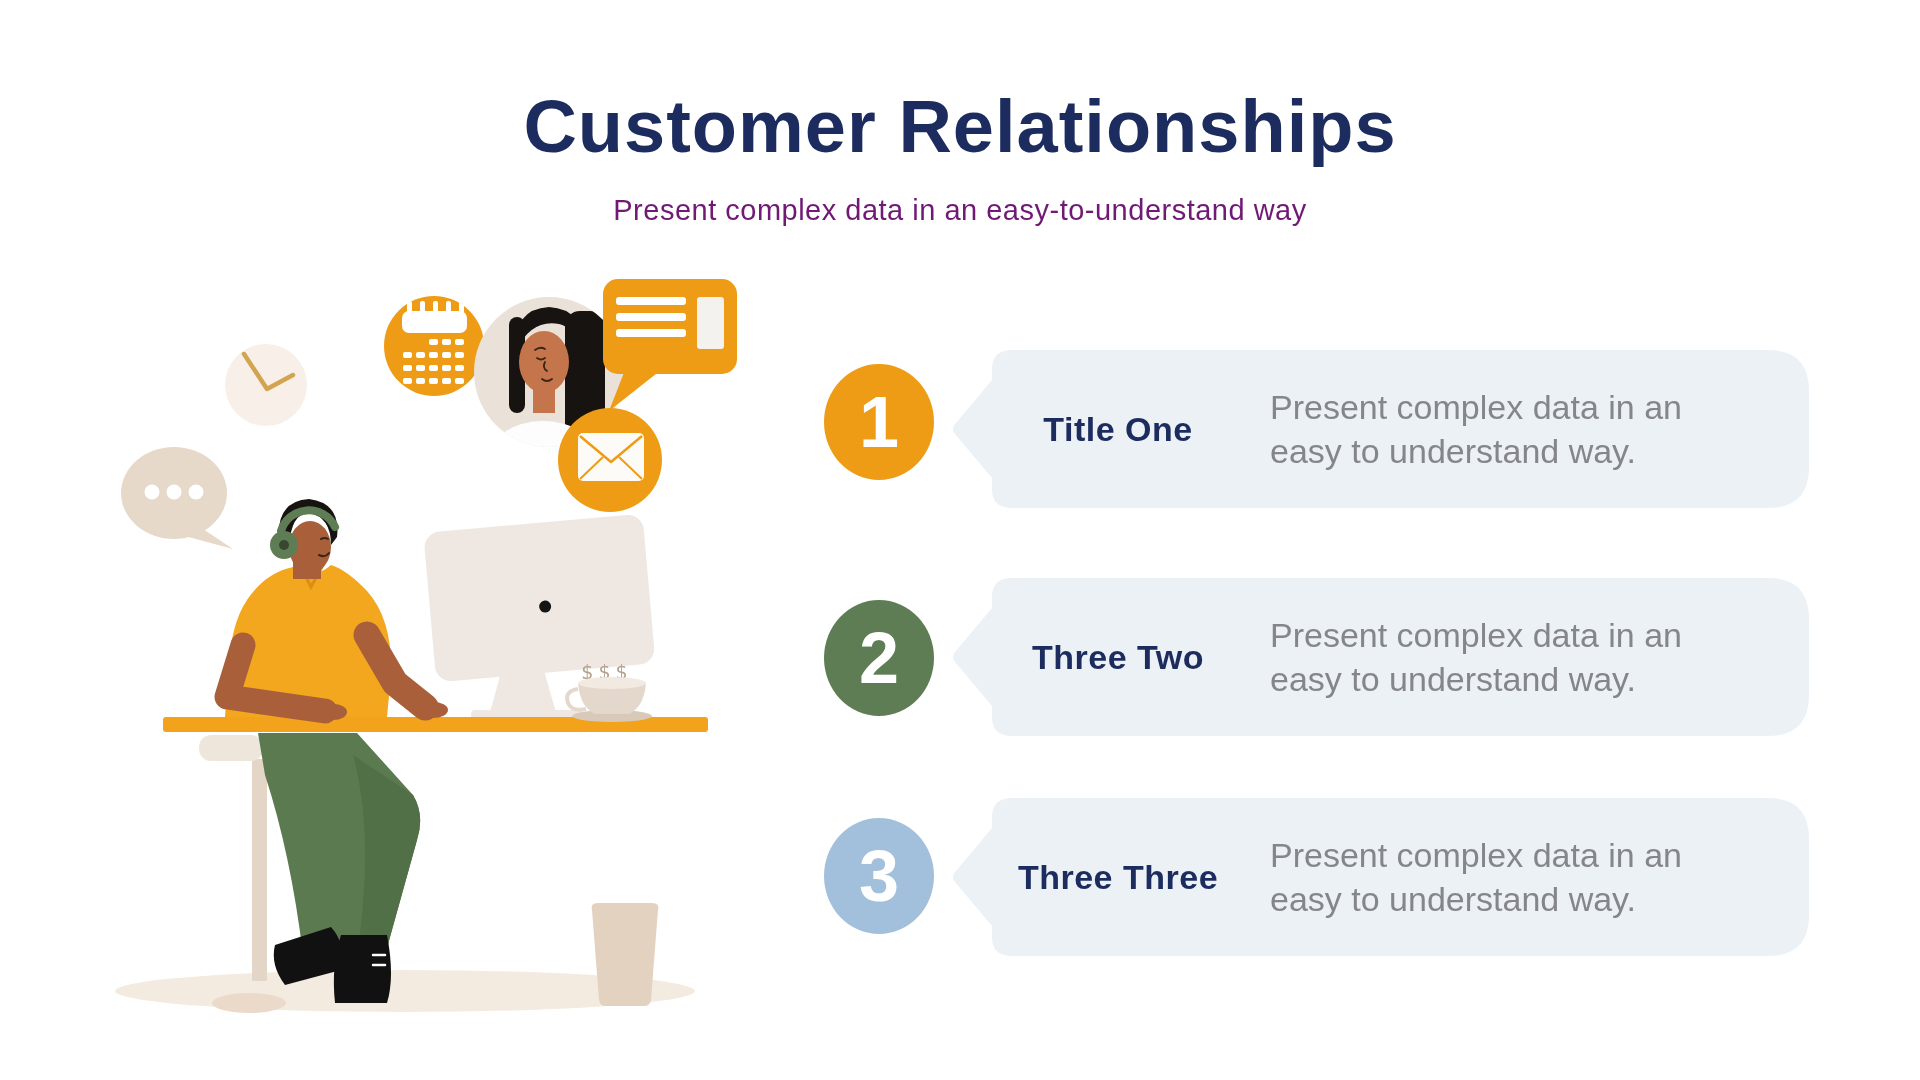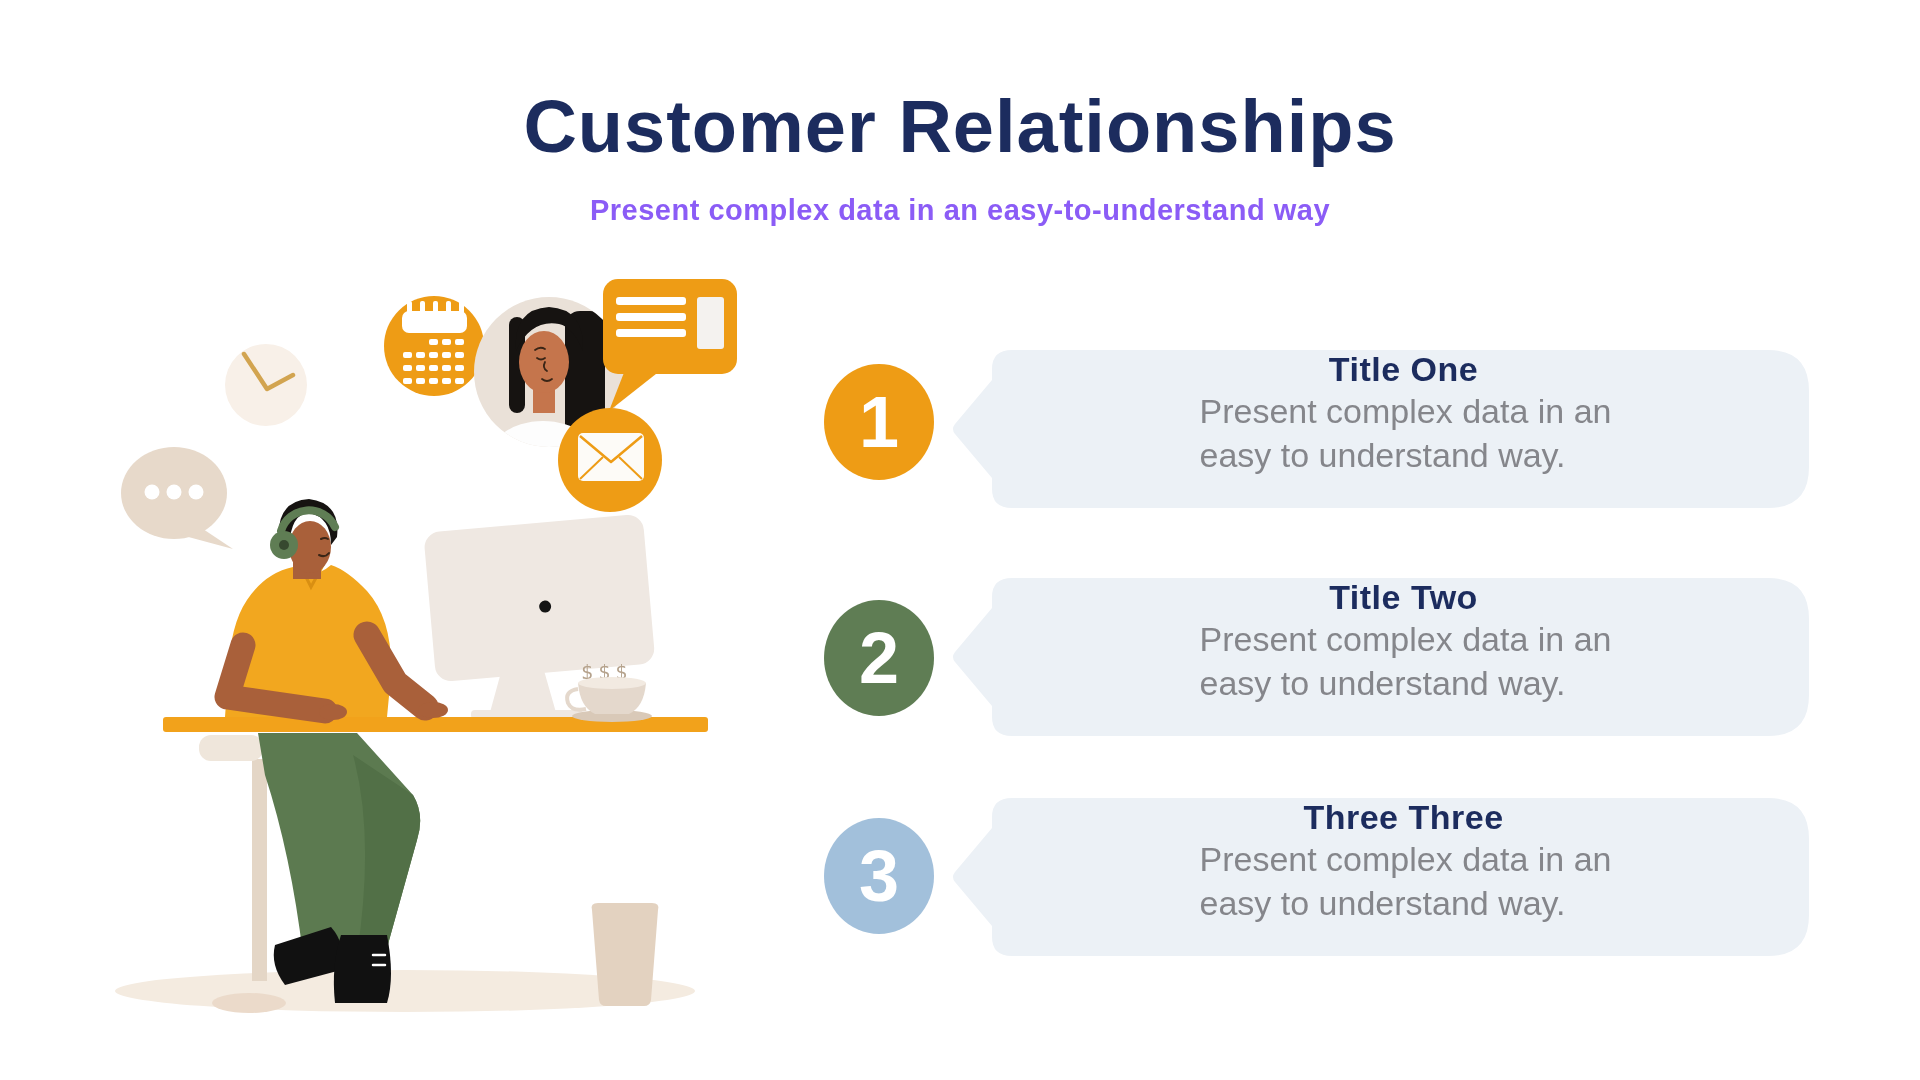--- a/index.html
+++ b/index.html
@@ -6,37 +6,37 @@
   body{
     width:1920px;height:1080px;background:#ffffff;position:relative;overflow:hidden;
     font-family:"Liberation Sans",sans-serif;
   }
   .page-title{
     position:absolute;top:90px;left:0;width:100%;margin:0;text-align:center;
     font-size:74px;font-weight:700;color:#1C2C5E;letter-spacing:1px;line-height:1;
   }
   .page-subtitle{
     position:absolute;top:194px;left:0;width:100%;margin:0;text-align:center;
-    font-size:29px;font-weight:700;color:#8b5cf6;letter-spacing:.5px;
+    font-size:29px;font-weight:400;color:#701a75;letter-spacing:.5px;
   }
   .illustration{position:absolute;left:95px;top:255px;width:660px;height:790px;}
   .badge{
     position:absolute;left:824px;width:110px;height:116px;border-radius:50%;
     display:flex;align-items:center;justify-content:center;
     color:#ffffff;font-size:72px;font-weight:700;
   }
   .badge.b1{top:364px;background:#EE9C15;}
   .badge.b2{top:600px;background:#5F7D54;}
   .badge.b3{top:818px;background:#A2C0DB;}
   .card{position:absolute;left:951px;width:858px;height:158px;}
   .card.c1{top:350px}.card.c2{top:578px}.card.c3{top:798px}
   .card svg.card-bg{position:absolute;left:0;top:0;width:858px;height:158px;}
   .card .content{
     position:absolute;left:0;top:0;right:0;bottom:0;box-sizing:border-box;
-    display:flex;align-items:center;padding-left:47px;flex-direction:column;
+    display:flex;align-items:center;padding-left:47px;
   }
   .card h3{
     width:240px;margin:0;text-align:center;
     font-size:34px;font-weight:700;color:#1C2C5E;letter-spacing:.5px;
   }
   .card p{
     width:440px;margin:0 0 0 32px;
     font-size:34px;line-height:1.3;color:#85868B;
   }
 </style>
@@ -196,21 +196,21 @@
       <p>Present complex data in an easy to understand way.</p>
     </div>
   </div>
 
   <div class="badge b2">2</div>
   <div class="card c2">
     <svg class="card-bg" viewBox="0 0 858 158">
       <path d="M 61 0 H 817 Q 858 0 858 41 V 117 Q 858 158 817 158 H 61 Q 41 158 41 139 V 128 L 4 84 Q 0 79 4 74 L 41 30 V 19 Q 41 0 61 0 Z" fill="#ECF1F6"></path>
     </svg>
     <div class="content">
-      <h3>Title Two</h3>
+      <h3>Three Two</h3>
       <p>Present complex data in an easy to understand way.</p>
     </div>
   </div>
 
   <div class="badge b3">3</div>
   <div class="card c3">
     <svg class="card-bg" viewBox="0 0 858 158">
       <path d="M 61 0 H 817 Q 858 0 858 41 V 117 Q 858 158 817 158 H 61 Q 41 158 41 139 V 128 L 4 84 Q 0 79 4 74 L 41 30 V 19 Q 41 0 61 0 Z" fill="#ECF1F6"></path>
     </svg>
     <div class="content">

